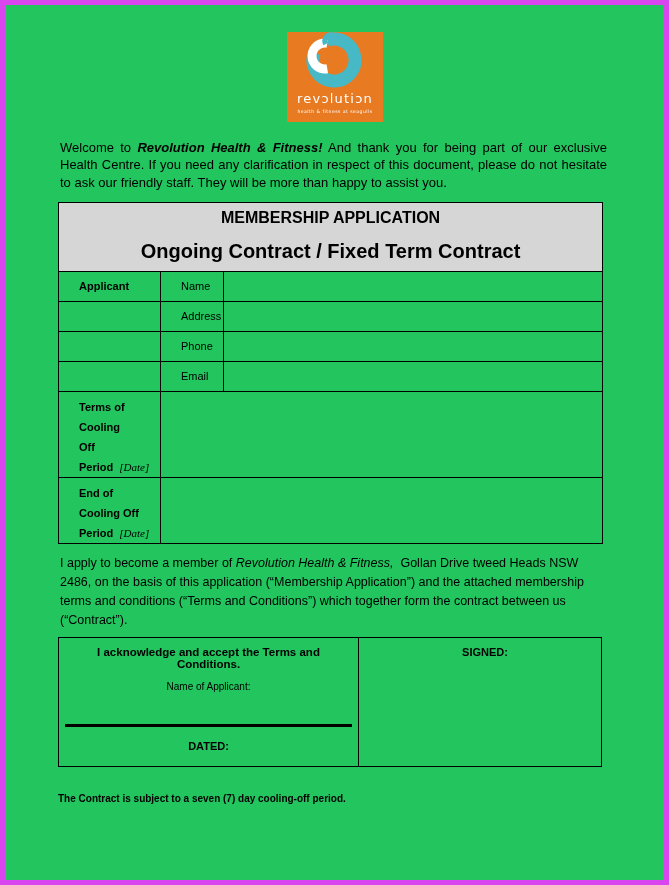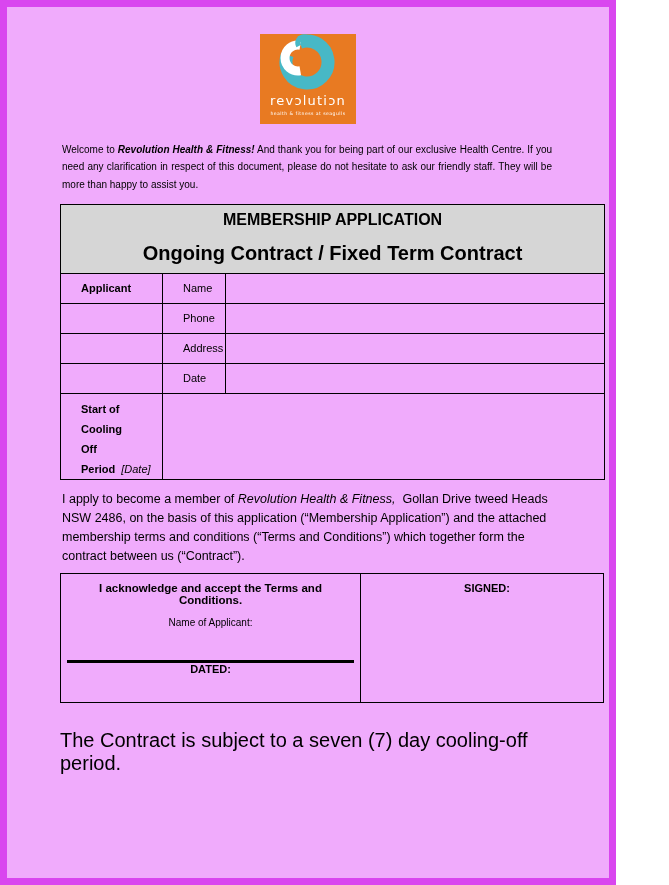--- a/index.html
+++ b/index.html
@@ -2,24 +2,24 @@
 <html><head>
 <meta charset="utf-8">
 <style>
   * { box-sizing: border-box; margin: 0; padding: 0; }
   body {
     background: #ffffff;
     font-family: "Liberation Sans", sans-serif;
     color: #000;
   }
   .page {
-    width: 616px;
+    width: 669px;
     height: 885px;
-    border: 7px solid #d946ef;
-    background: #f0abfc;
+    border: 5px solid #d946ef;
+    background: #22c55e;
     overflow: hidden;
   }
 
   
   .logo {
     width: 96px;
     height: 90px;
     margin: 27px auto 0;
     position: relative;
   }
@@ -31,21 +31,21 @@
   }
   .logo .tagline-text {
     font-family: "DejaVu Sans", sans-serif;
     font-size: 4.6px;
     letter-spacing: 0.45px;
   }
 
   
   .intro {
     margin: 17px 57px 0 55px;
-    font-size: 10px;
+    font-size: 13px;
     line-height: 17.3px;
     text-align: justify;
   }
   .intro .brand-bold { font-weight: bold; font-style: italic; }
 
   
   table { border-collapse: collapse; }
   .app-table {
     margin: 11px 0 0 53px;
     width: 544px;
@@ -68,21 +68,21 @@
   .app-table .t2 { font-size: 20px; font-weight: bold; }
   .app-table tr.contact-row { height: 30px; }
   .app-table tr.date-row { height: 30px; }
   .app-table tr.cool-row { height: 44px; }
   .app-table tr.cool-row td.lbl {
     vertical-align: top;
     padding-top: 5px;
     line-height: 20px;
   }
   .bold { font-weight: bold; }
-  .date-hint { font-style: italic; font-weight: normal; margin-left: 6px; }
+  .date-hint { font-style: italic; font-weight: normal; margin-left: 6px; font-family: Liberation Serif, serif; }
 
   
   .apply-p {
     margin: 10px 57px 0 55px;
     font-size: 12.5px;
     line-height: 19px;
   }
   .apply-p .brand-italic { font-style: italic; }
 
   
@@ -96,29 +96,29 @@
     border: 1px solid #000;
     vertical-align: top;
     height: 129px;
   }
   .ack-table td.left  { width: 300px; padding: 8px 6px 6px 6px; }
   .ack-table td.right { padding: 8px 0 0 10px; }
   .ack-title { font-size: 11.5px; font-weight: bold; }
   .name-label { font-size: 10px; margin-top: 11px; }
   .name-fill { height: 32px; }
   .sig-line { border-top: 3px solid #000; width: 287px; }
-  .dated { font-size: 11px; font-weight: bold; }
+  .dated { font-size: 11px; font-weight: bold; margin-top: 13px; }
   .signed { font-size: 11px; font-weight: bold; }
   .signed-fill { height: 100px; }
 
   
   .footer-note {
     margin: 26px 57px 6px 53px;
-    font-size: 20px;
-    font-weight: normal;
+    font-size: 10px;
+    font-weight: bold;
   }
 </style>
 </head>
 <body>
 
 <div class="page">
 
   <div class="logo">
     <svg viewBox="0 0 96 90" width="96" height="90">
       <rect x="0" y="0" width="96" height="90" fill="#E87A22"></rect>
@@ -145,35 +145,39 @@
         <div class="t2">Ongoing Contract / Fixed Term Contract</div>
       </td>
     </tr>
     <tr class="contact-row">
       <td class="bold">Applicant</td>
       <td>Name</td>
       <td></td>
     </tr>
     <tr class="contact-row">
       <td></td>
+      <td>Address</td>
+      <td></td>
+    </tr>
+    <tr class="contact-row">
+      <td></td>
       <td>Phone</td>
       <td></td>
     </tr>
     <tr class="contact-row">
       <td></td>
-      <td>Address</td>
-      <td></td>
-    </tr>
-    <tr class="contact-row">
-      <td></td>
-      <td>Date</td>
+      <td>Email</td>
       <td></td>
     </tr>
     <tr class="cool-row">
-      <td class="lbl"><span class="bold">Start of Cooling</span><br><span class="bold">Off Period</span><span class="date-hint">[Date]</span></td>
+      <td class="lbl"><span class="bold">Terms of Cooling</span><br><span class="bold">Off Period</span><span class="date-hint">[Date]</span></td>
+      <td colspan="2"></td>
+    </tr>
+    <tr class="cool-row">
+      <td class="lbl"><span class="bold">End of Cooling Off</span><br><span class="bold">Period</span><span class="date-hint">[Date]</span></td>
       <td colspan="2"></td>
     </tr>
   </tbody>
     </table>
 
   <p class="apply-p"><span>I apply to become a member of </span><span class="brand-italic">Revolution Health &amp; Fitness,</span><span>&nbsp; Gollan Drive tweed Heads NSW 2486, on the basis of this application (“Membership Application”) and the attached membership terms and conditions (“Terms and Conditions”) which together form the contract between us (“Contract”).</span></p>
 
   <table class="ack-table">
     <tbody>
         <tr>

